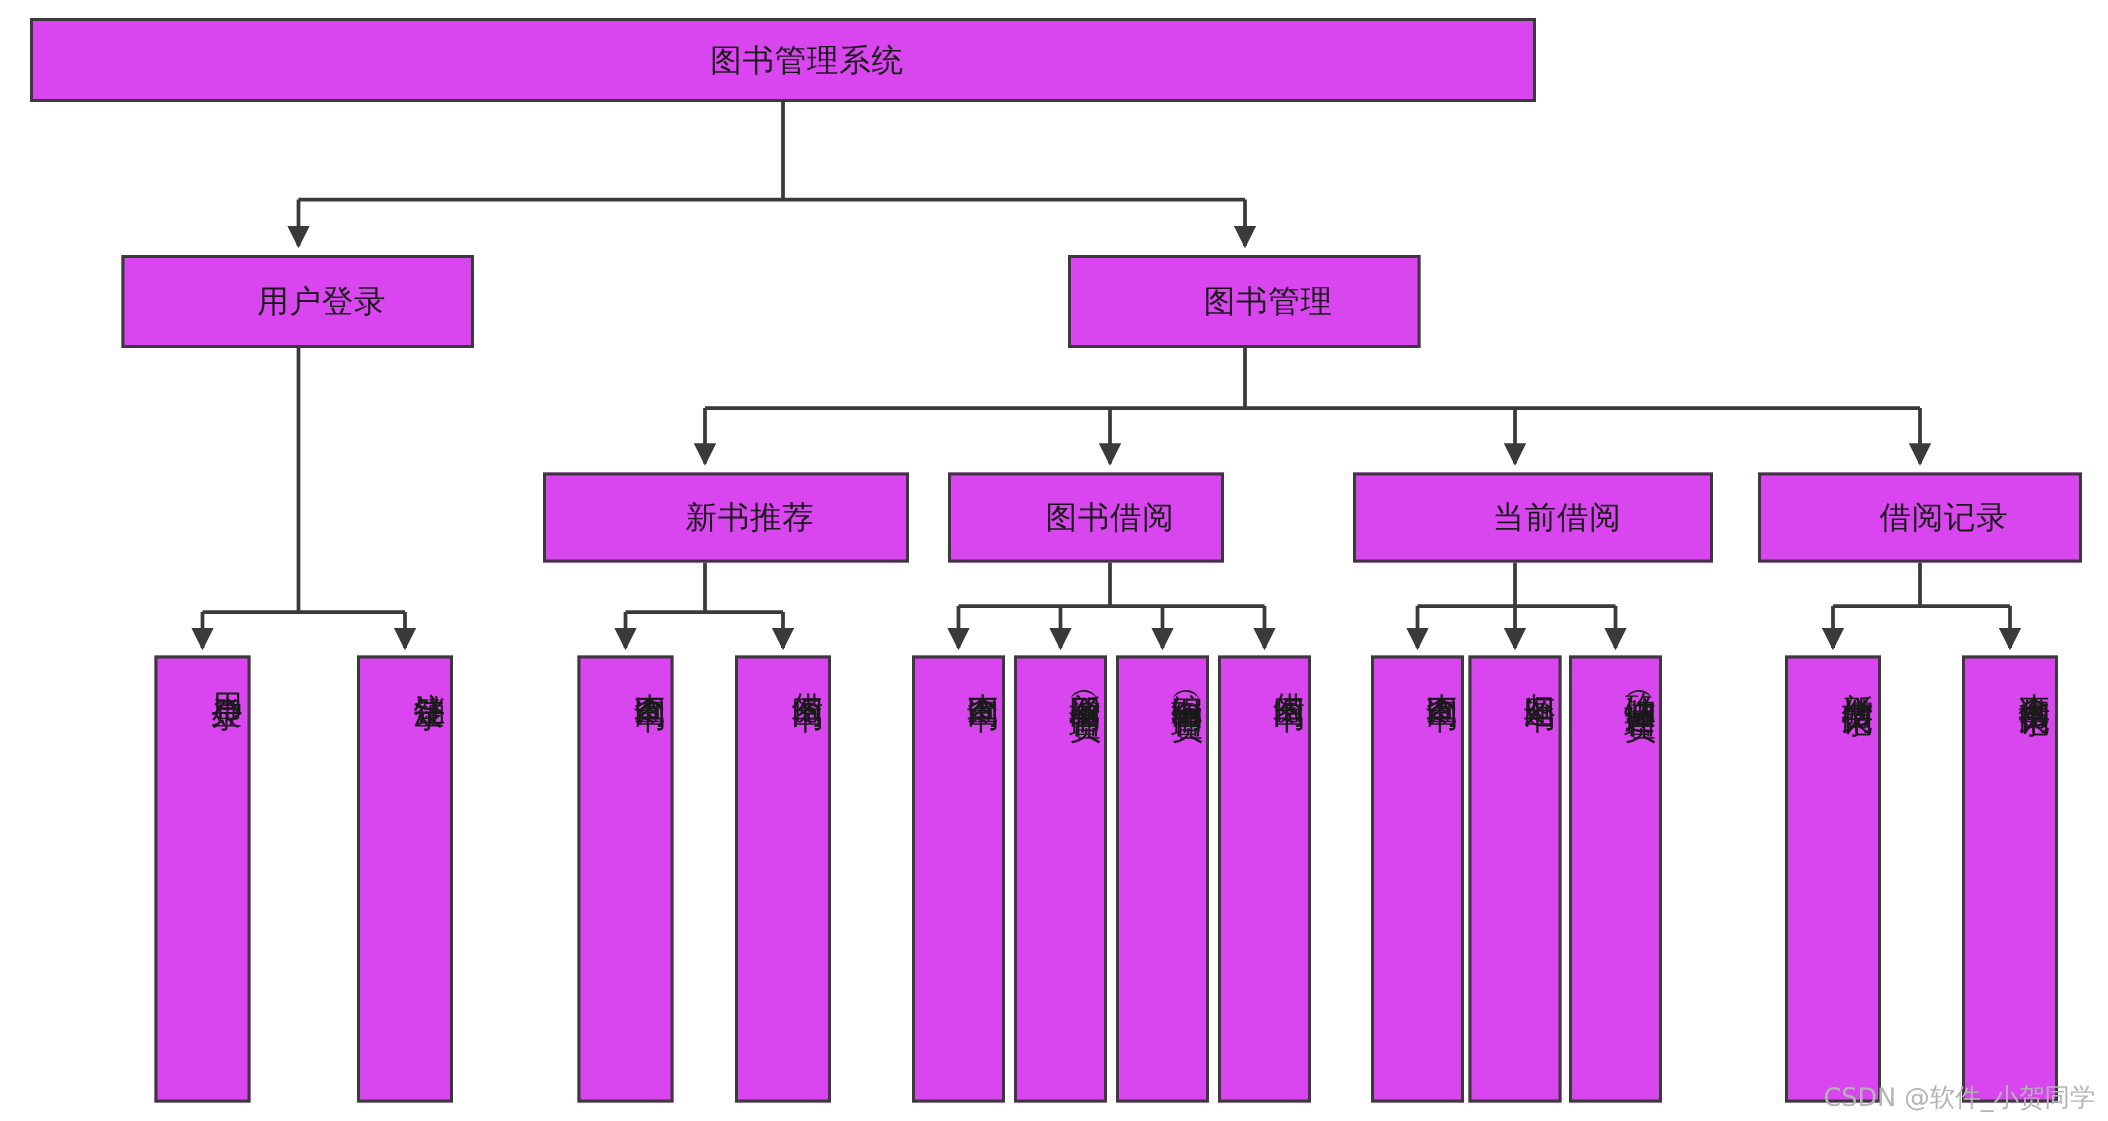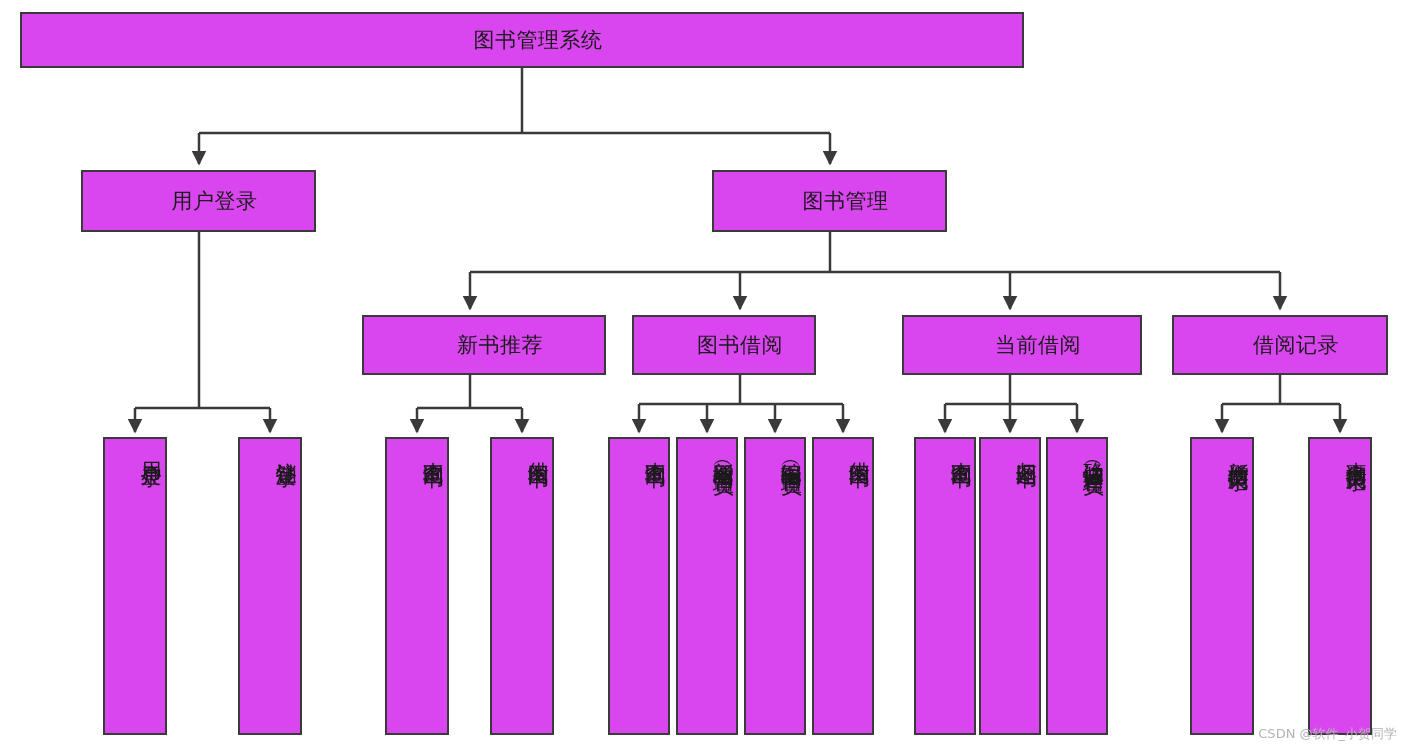--- a/index.html
+++ b/index.html
@@ -63,21 +63,21 @@
     text-orientation: upright;
     font-size: 21px;
     line-height: 1.08;
     letter-spacing: 2px;
     white-space: nowrap;
   }
   #watermark {
     position: absolute;
     right: 8px;
     bottom: 4px;
-    font-size: 13px;
+    font-size: 17px;
     color: #b4b4b4;
     z-index: 5;
     white-space: nowrap;
     font-family: "DejaVu Sans", "Liberation Sans", sans-serif;
   }
 </style>
 </head>
 <body>
 
 <div id="diagram-canvas">

